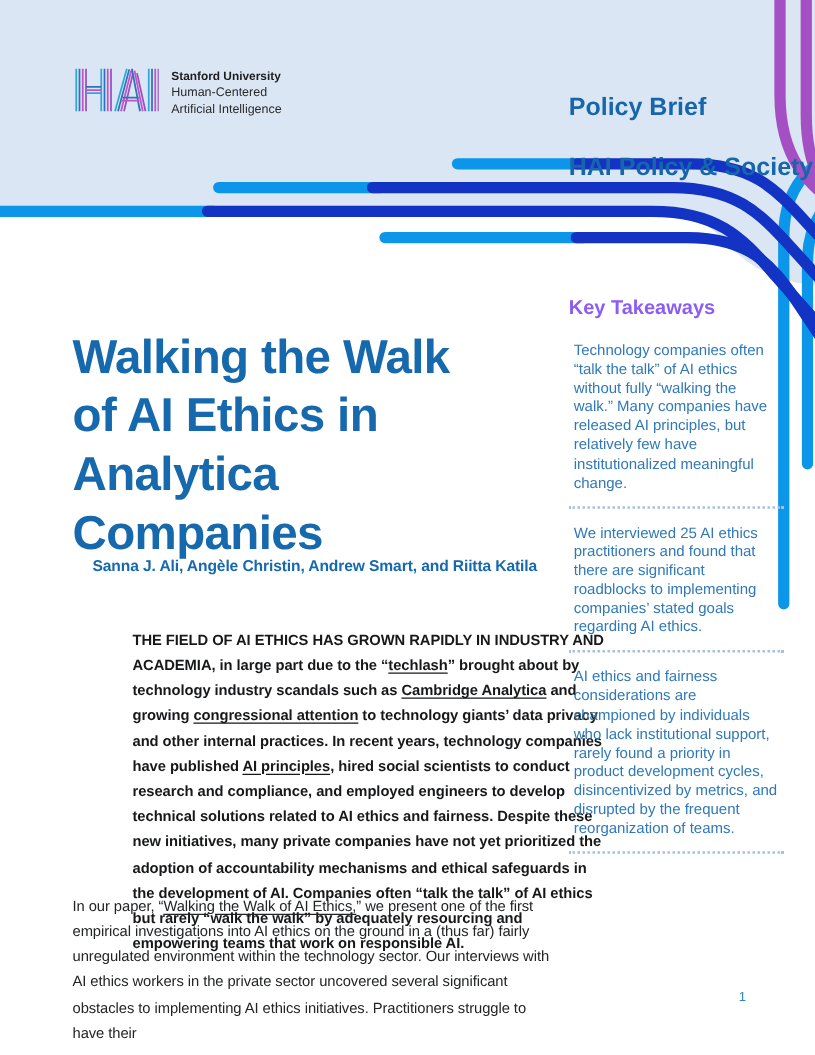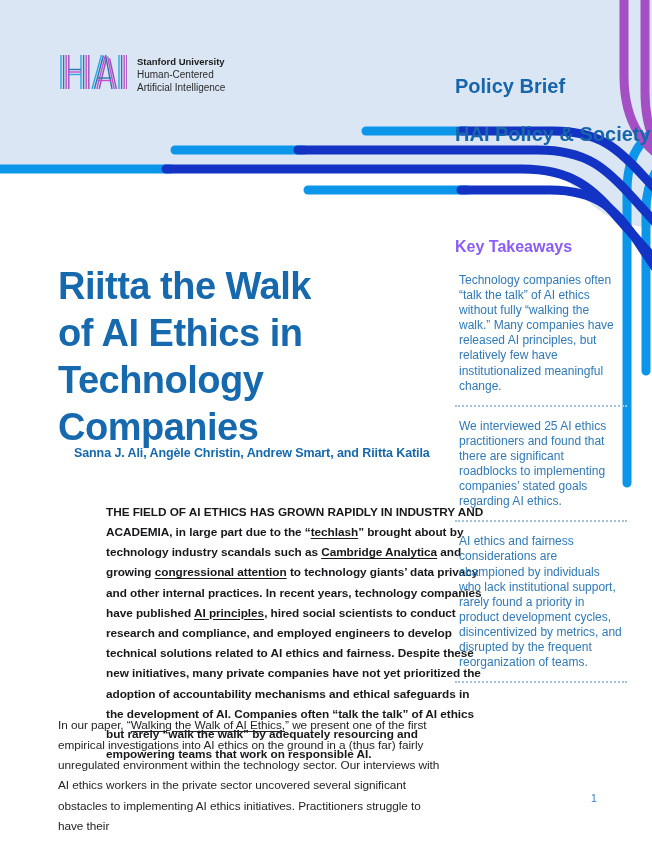--- a/index.html
+++ b/index.html
@@ -101,23 +101,23 @@
     </div>
   </div>
 
   <div class="meta">
     <div class="m1">Policy Brief</div>
     <div class="m2">HAI Policy &amp; Society</div>
   </div>
 
   <div class="main-col">
     <h1 class="title">
-      <div>Riitta the Walk</div>
+      <div>Walking the Walk</div>
       <div>of AI Ethics in</div>
-      <div>Technology</div>
+      <div>Analytica</div>
       <div>Companies</div>
     </h1>
     <div class="authors">Sanna J. Ali, Angèle Christin, Andrew Smart, and Riitta Katila</div>
 
     <p class="p1"><span>THE FIELD OF AI ETHICS HAS GROWN RAPIDLY IN INDUSTRY AND ACADEMIA, in large part due to the “</span><span class="lnk">techlash</span><span>” brought about by technology industry scandals such as </span><span class="lnk">Cambridge Analytica</span><span> and growing </span><span class="lnk">congressional attention</span><span> to technology giants’ data privacy and other internal practices. In recent years, technology companies have published </span><span class="lnk">AI principles</span><span>, hired social scientists to conduct research and compliance, and employed engineers to develop technical solutions related to AI ethics and fairness. Despite these new initiatives, many private companies have not yet prioritized the adoption of accountability mechanisms and ethical safeguards in the development of AI. Companies often “talk the talk” of AI ethics but rarely “walk the walk” by adequately resourcing and empowering teams that work on responsible AI.</span></p>
 
     <p class="p2"><span>In our paper, “</span><span class="lnk">Walking the Walk of AI Ethics,</span><span>” we present one of the first empirical investigations into AI ethics on the ground in a (thus far) fairly unregulated environment within the technology sector. Our interviews with AI ethics workers in the private sector uncovered several significant obstacles to implementing AI ethics initiatives. Practitioners struggle to have their</span></p>
   </div>
 
   <aside class="sidebar">

